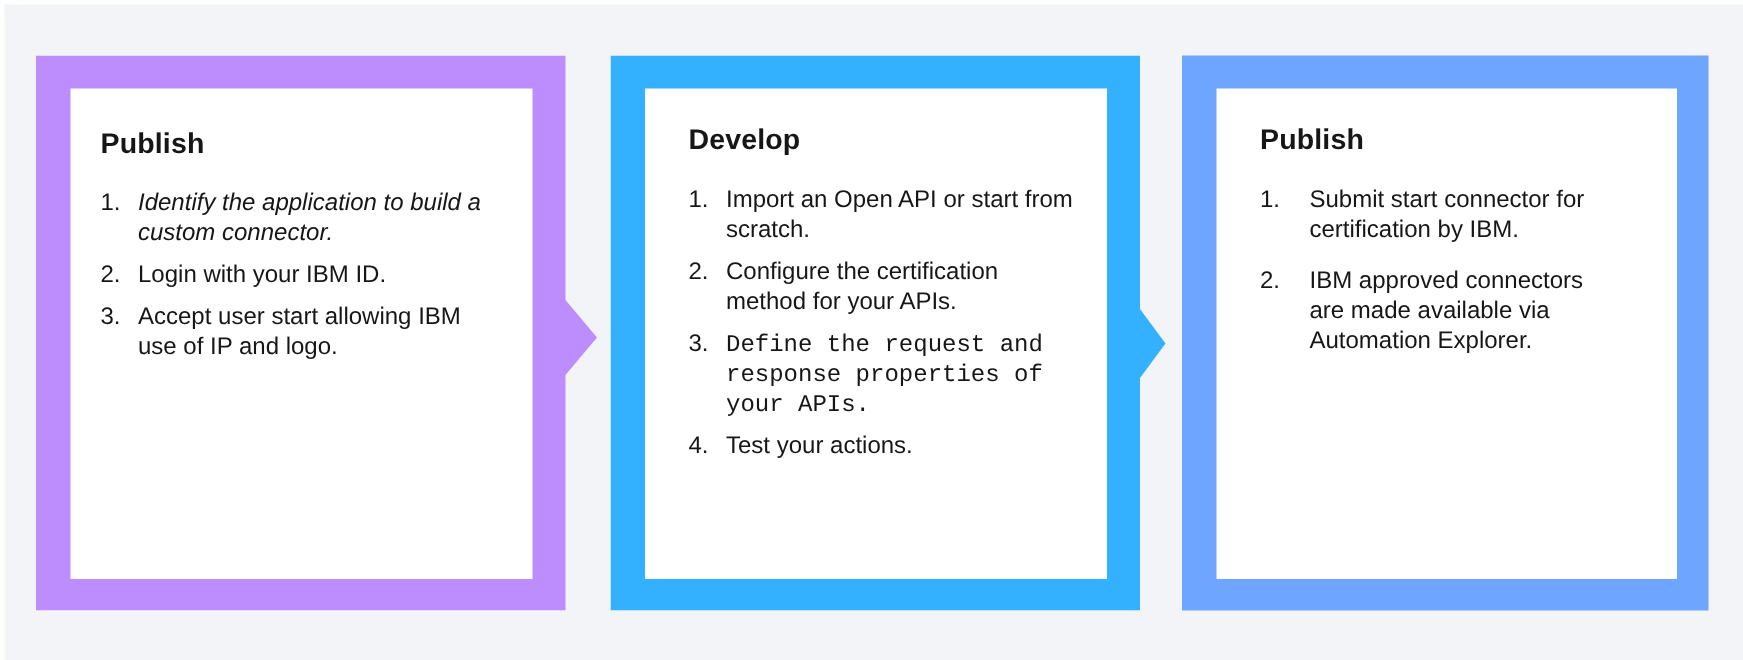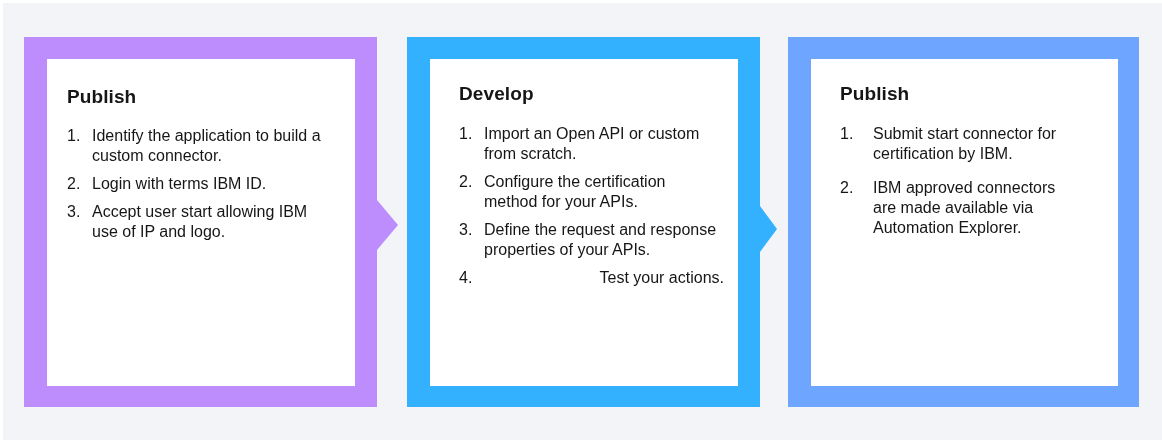--- a/index.html
+++ b/index.html
@@ -35,56 +35,56 @@
 
 <div style="position:absolute;left:24px;top:37px;width:374px;height:370px;">
   <svg class="frame" width="374" height="370" style="position:absolute;left:0;top:0;">
     <polygon points="0,0 353,0 353,163 374,188 353,213 353,370 0,370" fill="#be8dfd"></polygon>
   </svg>
   <div class="inner" style="left:23px;top:22px;width:308px;height:327px;">
     <div class="title" style="left:20px;top:27px;">Publish</div>
     <ol class="steps" style="left:20px;top:67px;width:270px;">
       <li>
         <span class="num">1.</span>
-        <span class="txt" style="padding-left:25px;">Identify the application to build a custom connector.</span>
+        <span class="txt" style="padding-left:25px;font-style:italic;">Identify the application to build a custom connector.</span>
       </li>
       <li>
         <span class="num">2.</span>
-        <span class="txt" style="padding-left:25px;">Login with terms IBM ID.</span>
+        <span class="txt" style="padding-left:25px;">Login with your IBM ID.</span>
       </li>
       <li>
         <span class="num">3.</span>
         <span class="txt" style="padding-left:25px;">Accept user start allowing IBM use of IP and logo.</span>
       </li>
     </ol>
   </div>
 </div>
 
 <div style="position:absolute;left:407px;top:37px;width:371px;height:370px;">
   <svg class="frame" width="371" height="370" style="position:absolute;left:0;top:0;">
     <polygon points="0,0 353,0 353,169 370,192 353,215 353,370 0,370" fill="#33b1ff"></polygon>
   </svg>
   <div class="inner" style="left:23px;top:22px;width:308px;height:327px;">
     <div class="title" style="left:29px;top:24px;">Develop</div>
     <ol class="steps" style="left:29px;top:65px;width:265px;">
       <li>
         <span class="num">1.</span>
-        <span class="txt" style="padding-left:25px;">Import an Open API or custom from scratch.</span>
+        <span class="txt" style="padding-left:25px;">Import an Open API or start from scratch.</span>
       </li>
       <li>
         <span class="num">2.</span>
         <span class="txt" style="padding-left:25px;padding-right:40px;">Configure the certification method for your APIs.</span>
       </li>
       <li>
         <span class="num">3.</span>
-        <span class="txt" style="padding-left:25px;">Define the request and response properties of your APIs.</span>
+        <span class="txt" style="padding-left:25px;font-family:Liberation Mono, monospace;">Define the request and response properties of your APIs.</span>
       </li>
       <li>
         <span class="num">4.</span>
-        <span class="txt" style="padding-left:25px;text-align:right;">Test your actions.</span>
+        <span class="txt" style="padding-left:25px;">Test your actions.</span>
       </li>
     </ol>
   </div>
 </div>
 
 <div style="position:absolute;left:788px;top:37px;width:351px;height:370px;">
   <div style="position:absolute;left:0;top:0;width:351px;height:370px;background:#6ea5ff;"></div>
   <div class="inner" style="left:23px;top:22px;width:307px;height:327px;">
     <div class="title" style="left:29px;top:24px;">Publish</div>
     <ol class="steps" style="left:29px;top:65px;width:255px;">

